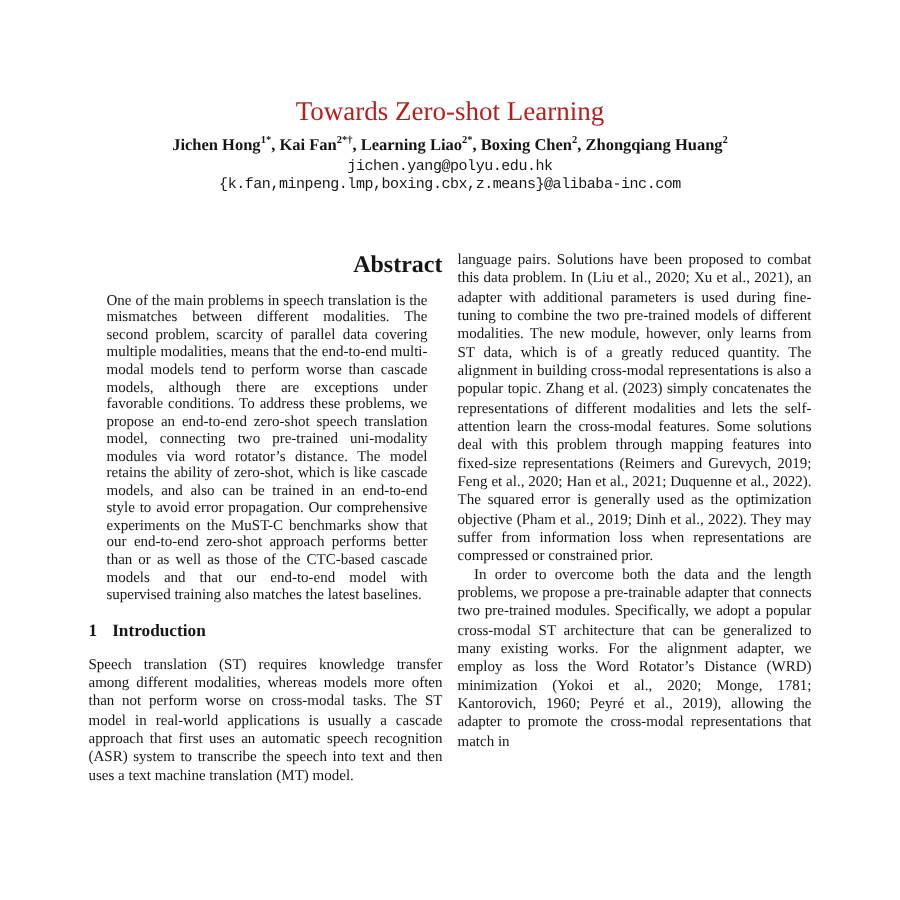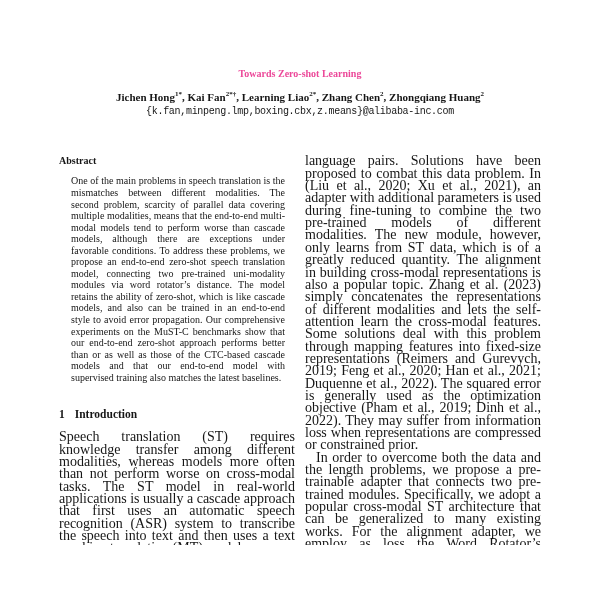--- a/index.html
+++ b/index.html
@@ -7,24 +7,24 @@
     position: relative;
     width: 600px;
     height: 600px;
     background: #ffffff;
     color: #161616;
     font-family: "Liberation Serif", serif;
     overflow: hidden;
   }
   .header { text-align: center; padding-top: 66px; }
   .title {
-    font-weight: bold;
-    font-size: 10px;
+    font-weight: normal;
+    font-size: 18px;
     line-height: 16px;
-    color: #ec4899;
+    color: #b91c1c;
   }
   .authors {
     margin-top: 9px;
     font-weight: bold;
     font-size: 11px;
     line-height: 13px;
   }
   .authors sup, .affil sup {
     font-size: 7px;
     vertical-align: super;
@@ -42,63 +42,64 @@
   .columns {
     display: flex;
     gap: 10px;
     padding: 0 59px;
     margin-top: 37px;
     height: 390px;
     overflow: hidden;
   }
   .col { width: 236px; overflow: hidden; }
   .abstract-heading {
-    text-align: left;
+    text-align: right;
     font-weight: bold;
-    font-size: 10px;
+    font-size: 16px;
     margin: 0 0 9px 0;
   }
   .abstract-text {
     font-size: 10px;
     line-height: 11.55px;
     text-align: justify;
     padding: 0 10px 0 12px;
   }
   .section-heading {
     font-weight: bold;
     font-size: 11.5px;
-    margin: 25px 0 11px 0;
+    margin: 12px 0 11px 0;
   }
   .section-heading .sec-num { margin-right: 10px; }
   .body-text {
-    font-size: 14px;
+    font-size: 10px;
     line-height: 12.35px;
     text-align: justify;
     margin: 0;
   }
   .indented { text-indent: 11px; font-family: Liberation Serif, serif; }
 </style>
 </head>
 <body>
 
 <div class="page">
 
   <div class="header">
     <div class="title">
       <div>Towards Zero-shot Learning</div>
     </div>
 
     <div class="authors">
-      <span><span>Jichen Hong</span><sup>1*</sup><span>, </span></span><span><span>Kai Fan</span><sup>2*†</sup><span>, </span></span><span><span>Learning Liao</span><sup>2*</sup><span>, </span></span><span><span>Zhang Chen</span><sup>2</sup><span>, </span></span><span><span>Zhongqiang Huang</span><sup>2</sup></span>
+      <span><span>Jichen Hong</span><sup>1*</sup><span>, </span></span><span><span>Kai Fan</span><sup>2*†</sup><span>, </span></span><span><span>Learning Liao</span><sup>2*</sup><span>, </span></span><span><span>Boxing Chen</span><sup>2</sup><span>, </span></span><span><span>Zhongqiang Huang</span><sup>2</sup></span>
     </div>
 
     <div class="affils">
     </div>
 
     <div class="emails">
+      <div class="email-line">jichen.yang@polyu.edu.hk</div>
       <div class="email-line">{k.fan,minpeng.lmp,boxing.cbx,z.means}@alibaba-inc.com</div>
     </div>
   </div>
 
   <div class="columns">
 
     <div class="col">
       <div class="abstract-heading">Abstract</div>
       <p class="abstract-text" style="margin:0;">One of the main problems in speech translation is the mismatches between different modalities. The second problem, scarcity of parallel data covering multiple modalities, means that the end-to-end multi-modal models tend to perform worse than cascade models, although there are exceptions under favorable conditions. To address these problems, we propose an end-to-end zero-shot speech translation model, connecting two pre-trained uni-modality modules via word rotator’s distance. The model retains the ability of zero-shot, which is like cascade models, and also can be trained in an end-to-end style to avoid error propagation. Our comprehensive experiments on the MuST-C benchmarks show that our end-to-end zero-shot approach performs better than or as well as those of the CTC-based cascade models and that our end-to-end model with supervised training also matches the latest baselines.</p>
 

